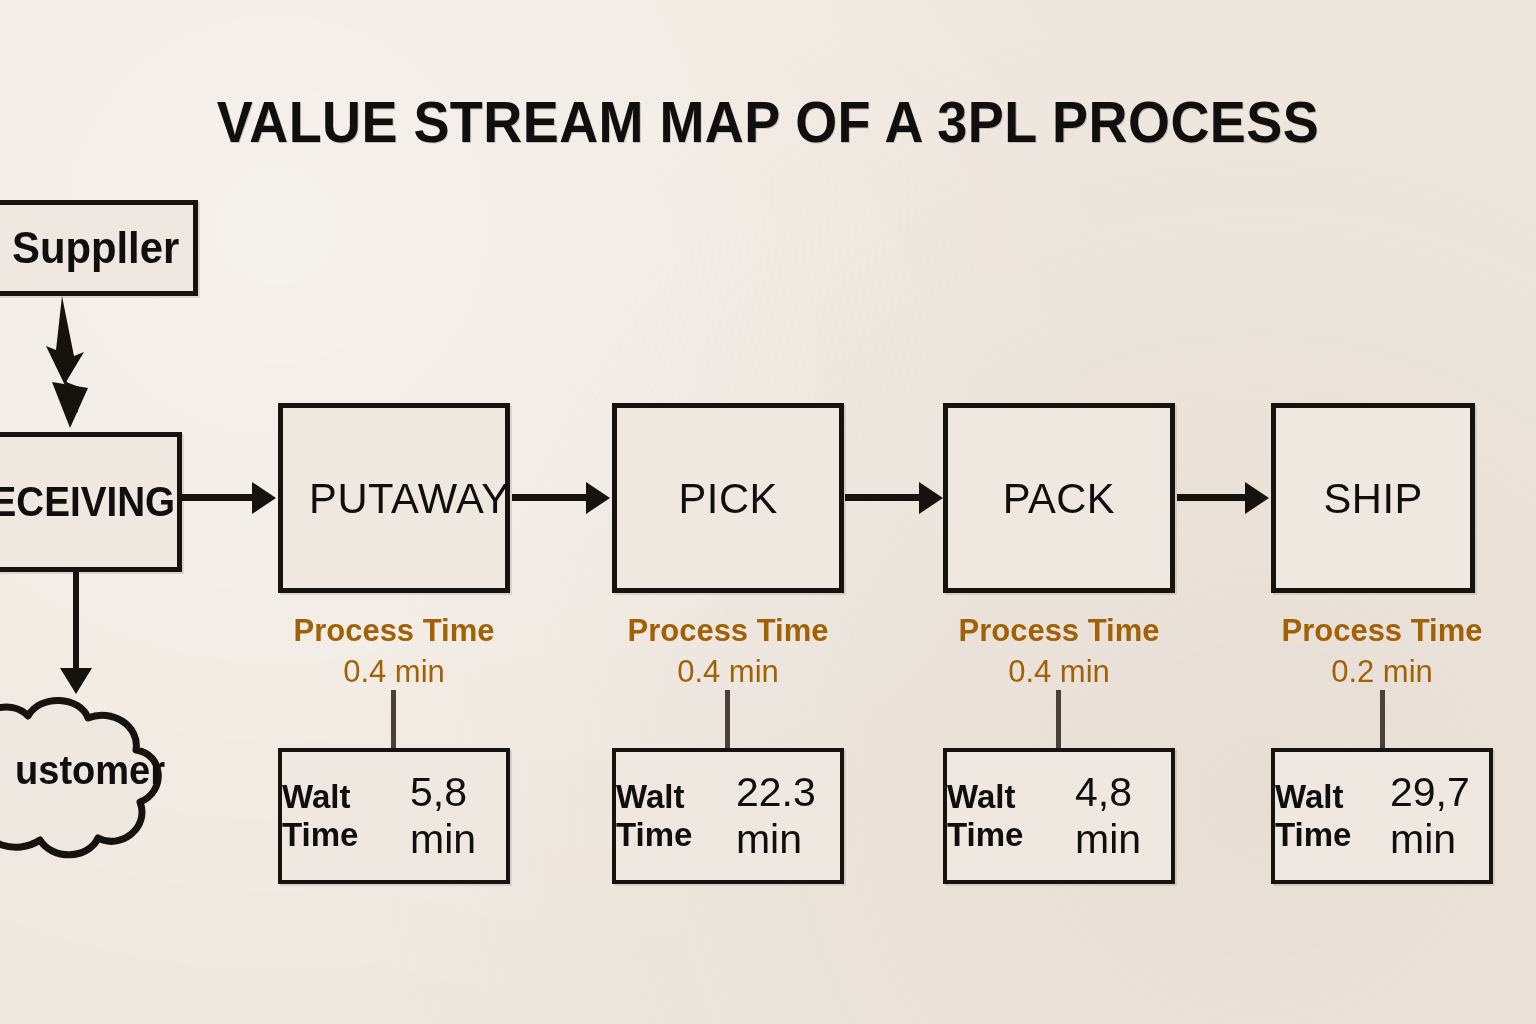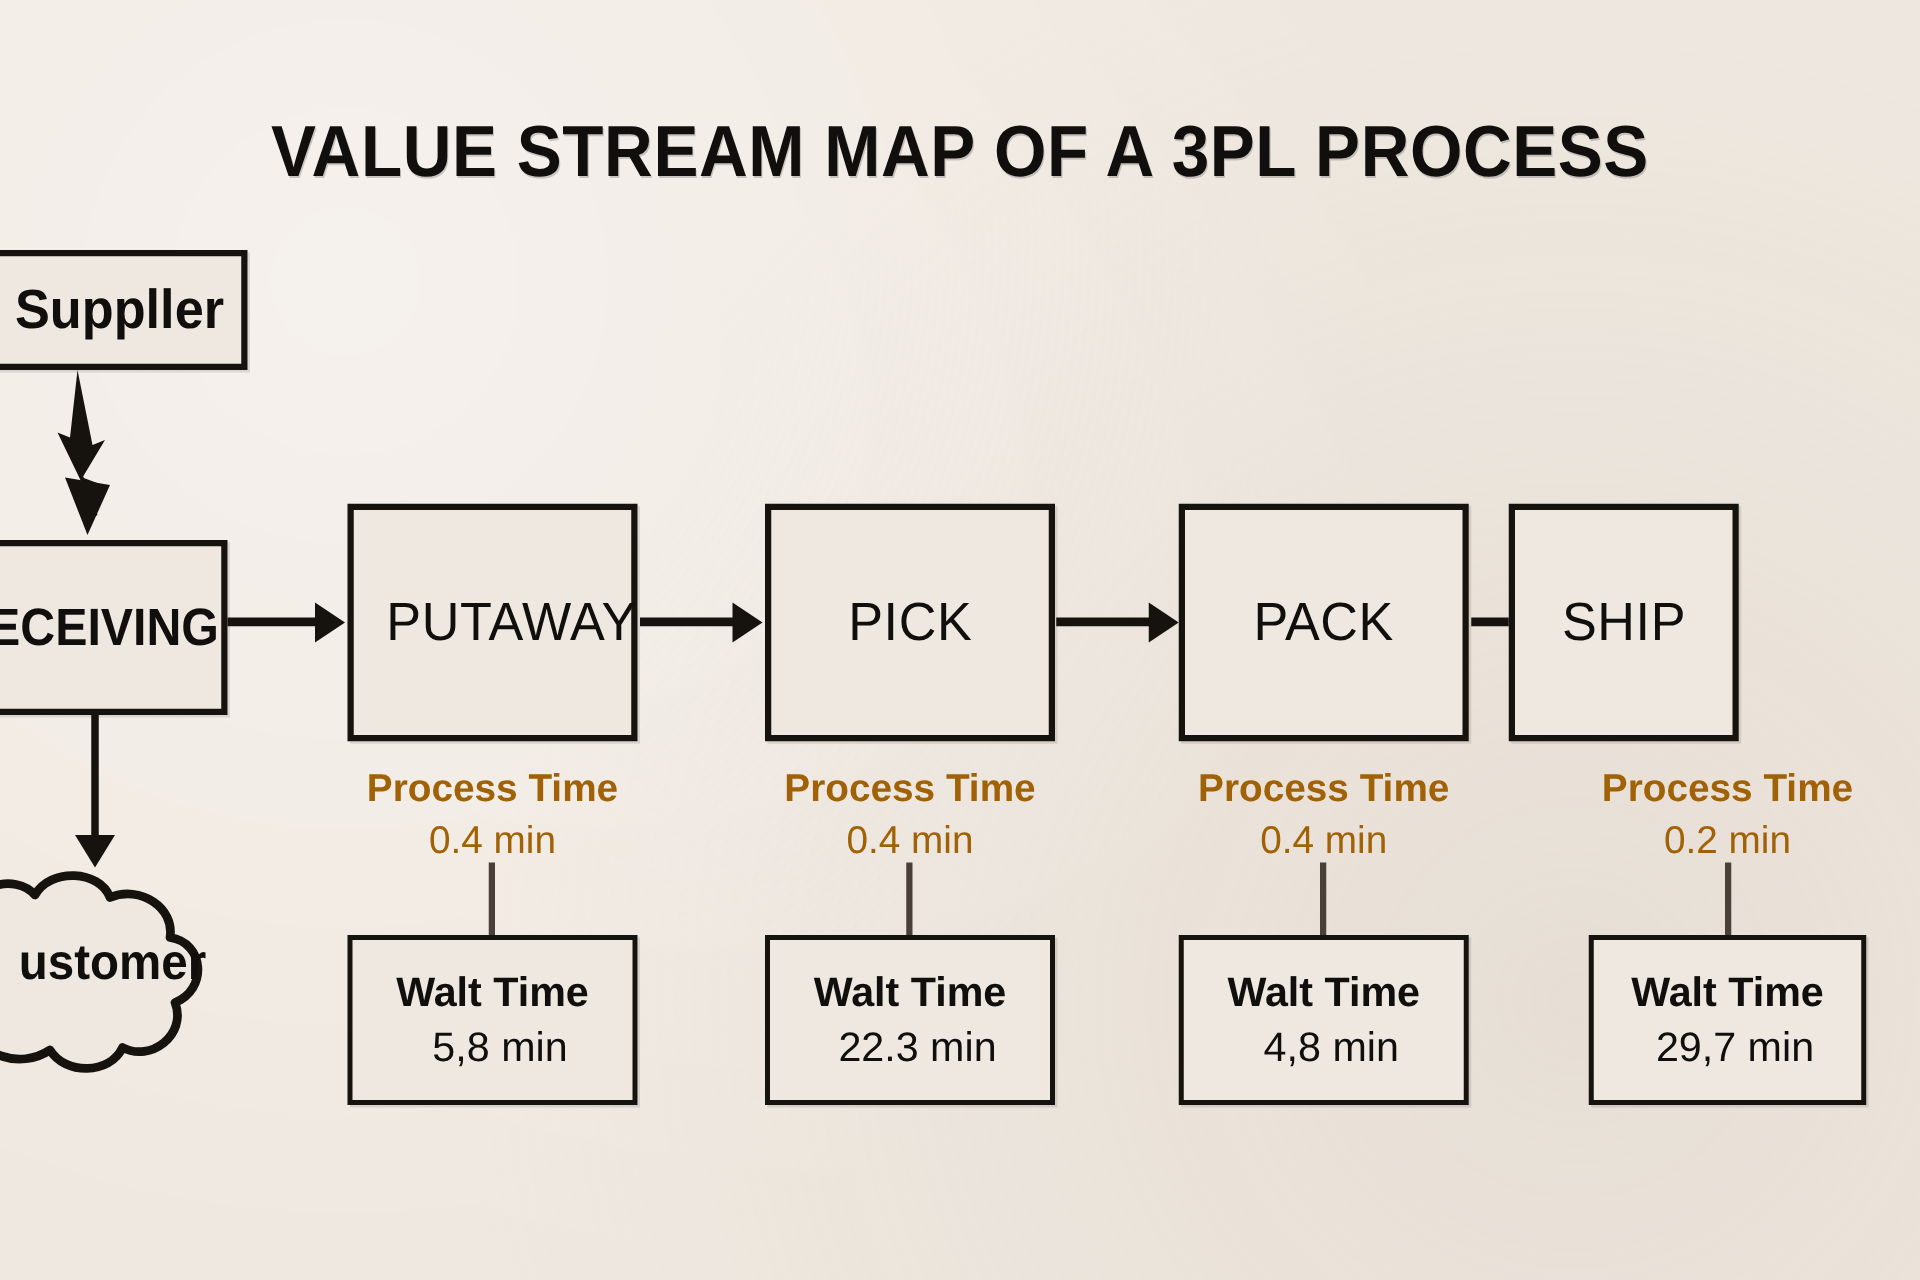--- a/index.html
+++ b/index.html
@@ -99,29 +99,29 @@
     font-weight: normal;
     letter-spacing: 0.5px;
     transform: scaleX(0.97);
   }
 
   .wait-box {
     width: 232px;
     height: 136px;
     top: 748px;
     border-width: 4px;
-    flex-direction: column;
+    flex-direction: row;
     gap: 6px;
   }
   .wait-box .wt-label {
     font-size: 33px;
     font-weight: bold;
   }
   .wait-box .wt-value {
-    font-size: 33px;
+    font-size: 41px;
     font-weight: normal;
     margin-left: 12px;
   }
 
   
   .pt-block {
     position: absolute;
     width: 232px;
     top: 612px;
     text-align: center;
@@ -291,21 +291,21 @@
     <span class="pt-label">Process Time</span>
     <span class="pt-value">0.4 min</span>
   </div>
   <div class="stub" style="left:1056px;"></div>
   <div class="box wait-box" style="left:943px;">
     <span class="wt-label">Walt Time</span>
     <span class="wt-value">4,8 min</span>
   </div>
   <div class="h-arrow" style="left:1177px; width:70px;"></div>
 
-  <div class="box process-box" style="left:1207px; width:184px;justify-content:center;">
+  <div class="box process-box" style="left:1271px; width:204px;justify-content:center;">
     <span class="lbl">SHIP</span>
   </div>
   <div class="pt-block" style="left:1271px; width:222px;">
     <span class="pt-label">Process Time</span>
     <span class="pt-value">0.2 min</span>
   </div>
   <div class="stub" style="left:1380px;"></div>
   <div class="box wait-box" style="left:1271px; width:222px;">
     <span class="wt-label">Walt Time</span>
     <span class="wt-value">29,7 min</span>

